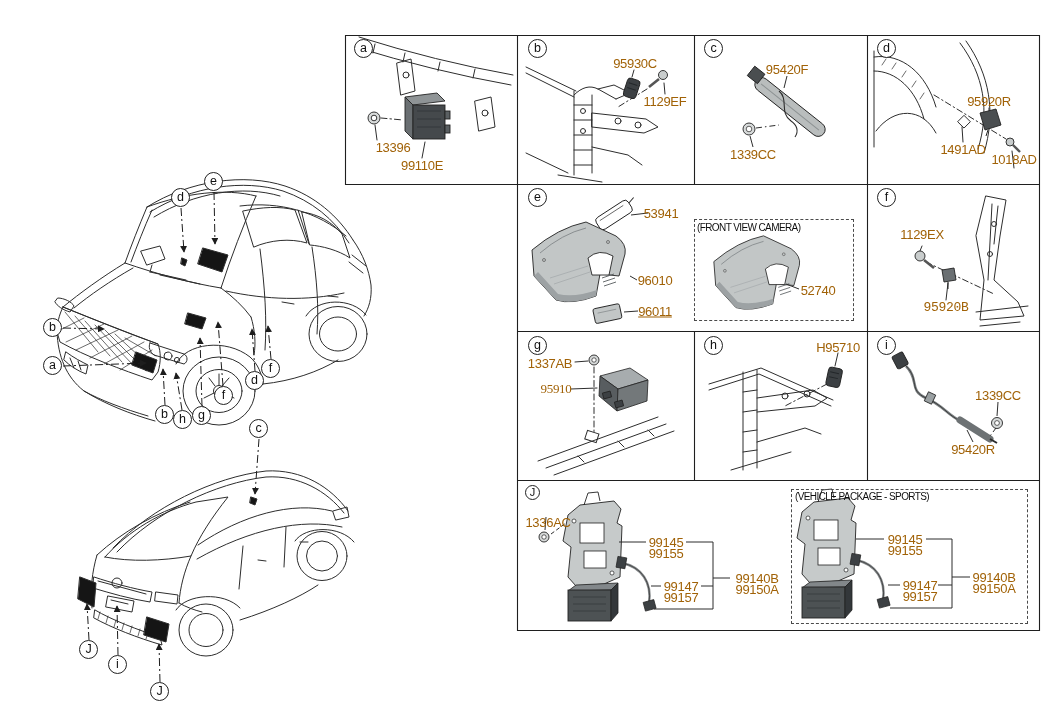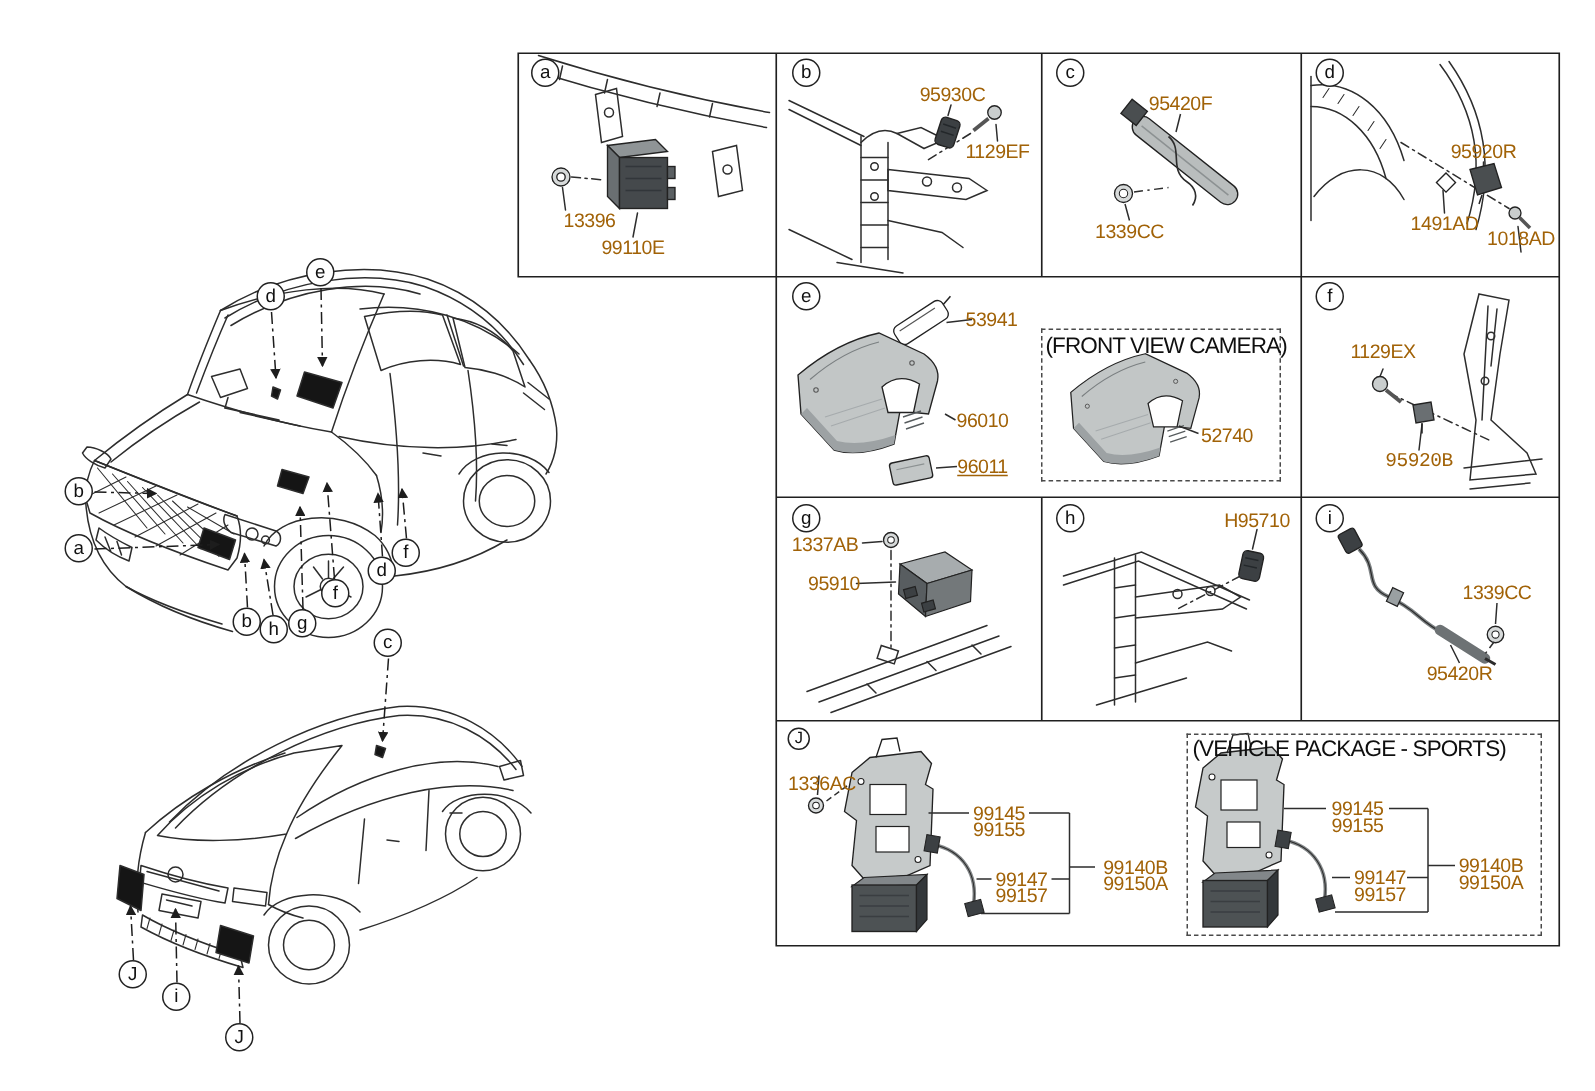--- a/index.html
+++ b/index.html
@@ -7,21 +7,21 @@
          font-family:"Liberation Sans",sans-serif;color:#111;}
   .page-art{position:absolute;left:0;top:0;z-index:1;}
   .panel{position:absolute;z-index:2;}
   .panel svg.art{position:absolute;left:0;top:0;}
   .badge{position:absolute;width:19px;height:19px;border:1.3px solid #222;border-radius:50%;
          background:#fff;display:flex;align-items:center;justify-content:center;
          font-size:12.5px;line-height:1;box-sizing:border-box;z-index:5;}
   .badge.small{width:15px;height:15px;font-size:11px;}
   .plabel{position:absolute;transform:translate(-50%,-50%);font-size:13px;letter-spacing:-0.3px;
           white-space:nowrap;z-index:4;color:#a16207;}
-  .boxtitle{position:absolute;font-size:15px;letter-spacing:-0.6px;white-space:nowrap;z-index:4;color:#0f0f0f;}
+  .boxtitle{position:absolute;font-size:10px;letter-spacing:-0.6px;white-space:nowrap;z-index:4;color:#0f0f0f;}
   .dashedbox{position:absolute;border:1.2px dashed #4a4a4a;box-sizing:border-box;z-index:3;}
   .callout{z-index:6;}
 </style>
 </head>
 <body>
 
 <div class="stage">
 
   <svg class="page-art" width="1063" height="727" viewBox="0 0 1063 727">
     <defs>
@@ -354,21 +354,21 @@
       </g>
       <g>
         <circle cx="76" cy="28" r="5" fill="#d7dada" stroke="#222" stroke-width="0.9"></circle>
         <circle cx="76" cy="28" r="2.2" fill="#fff" stroke="#222" stroke-width="0.7"></circle>
       </g>
     </svg>
     <div class="badge" style="left:10px;top:4px;">
         <span>g</span>
       </div>
     <div class="plabel" style="left:32px;top:31px;">1337AB</div>
-    <div class="plabel" style="left:38px;top:57px;">95910</div>
+    <div class="plabel" style="left:38px;top:57px;font-family:Liberation Serif, serif;">95910</div>
   </div>
 
   <div class="panel" style="left:695px;top:332px;width:173px;height:149px;">
     <svg class="art" width="173" height="149" viewBox="0 0 173 149">
       <g stroke="#2d2d2d" fill="none" stroke-width="1" stroke-linecap="round">
         <path d="M14,52 L66,36 L138,68 M14,58 L64,42 L136,74"></path>
         <path d="M48,40 V138 M62,38 V136"></path>
         <path d="M48,60 L62,58 M48,80 L62,78 M48,100 L62,98 M48,120 L62,118"></path>
         <path d="M62,66 L118,58 L132,66 L120,74 L62,80"></path>
         <circle cx="90" cy="64" r="3"></circle>

